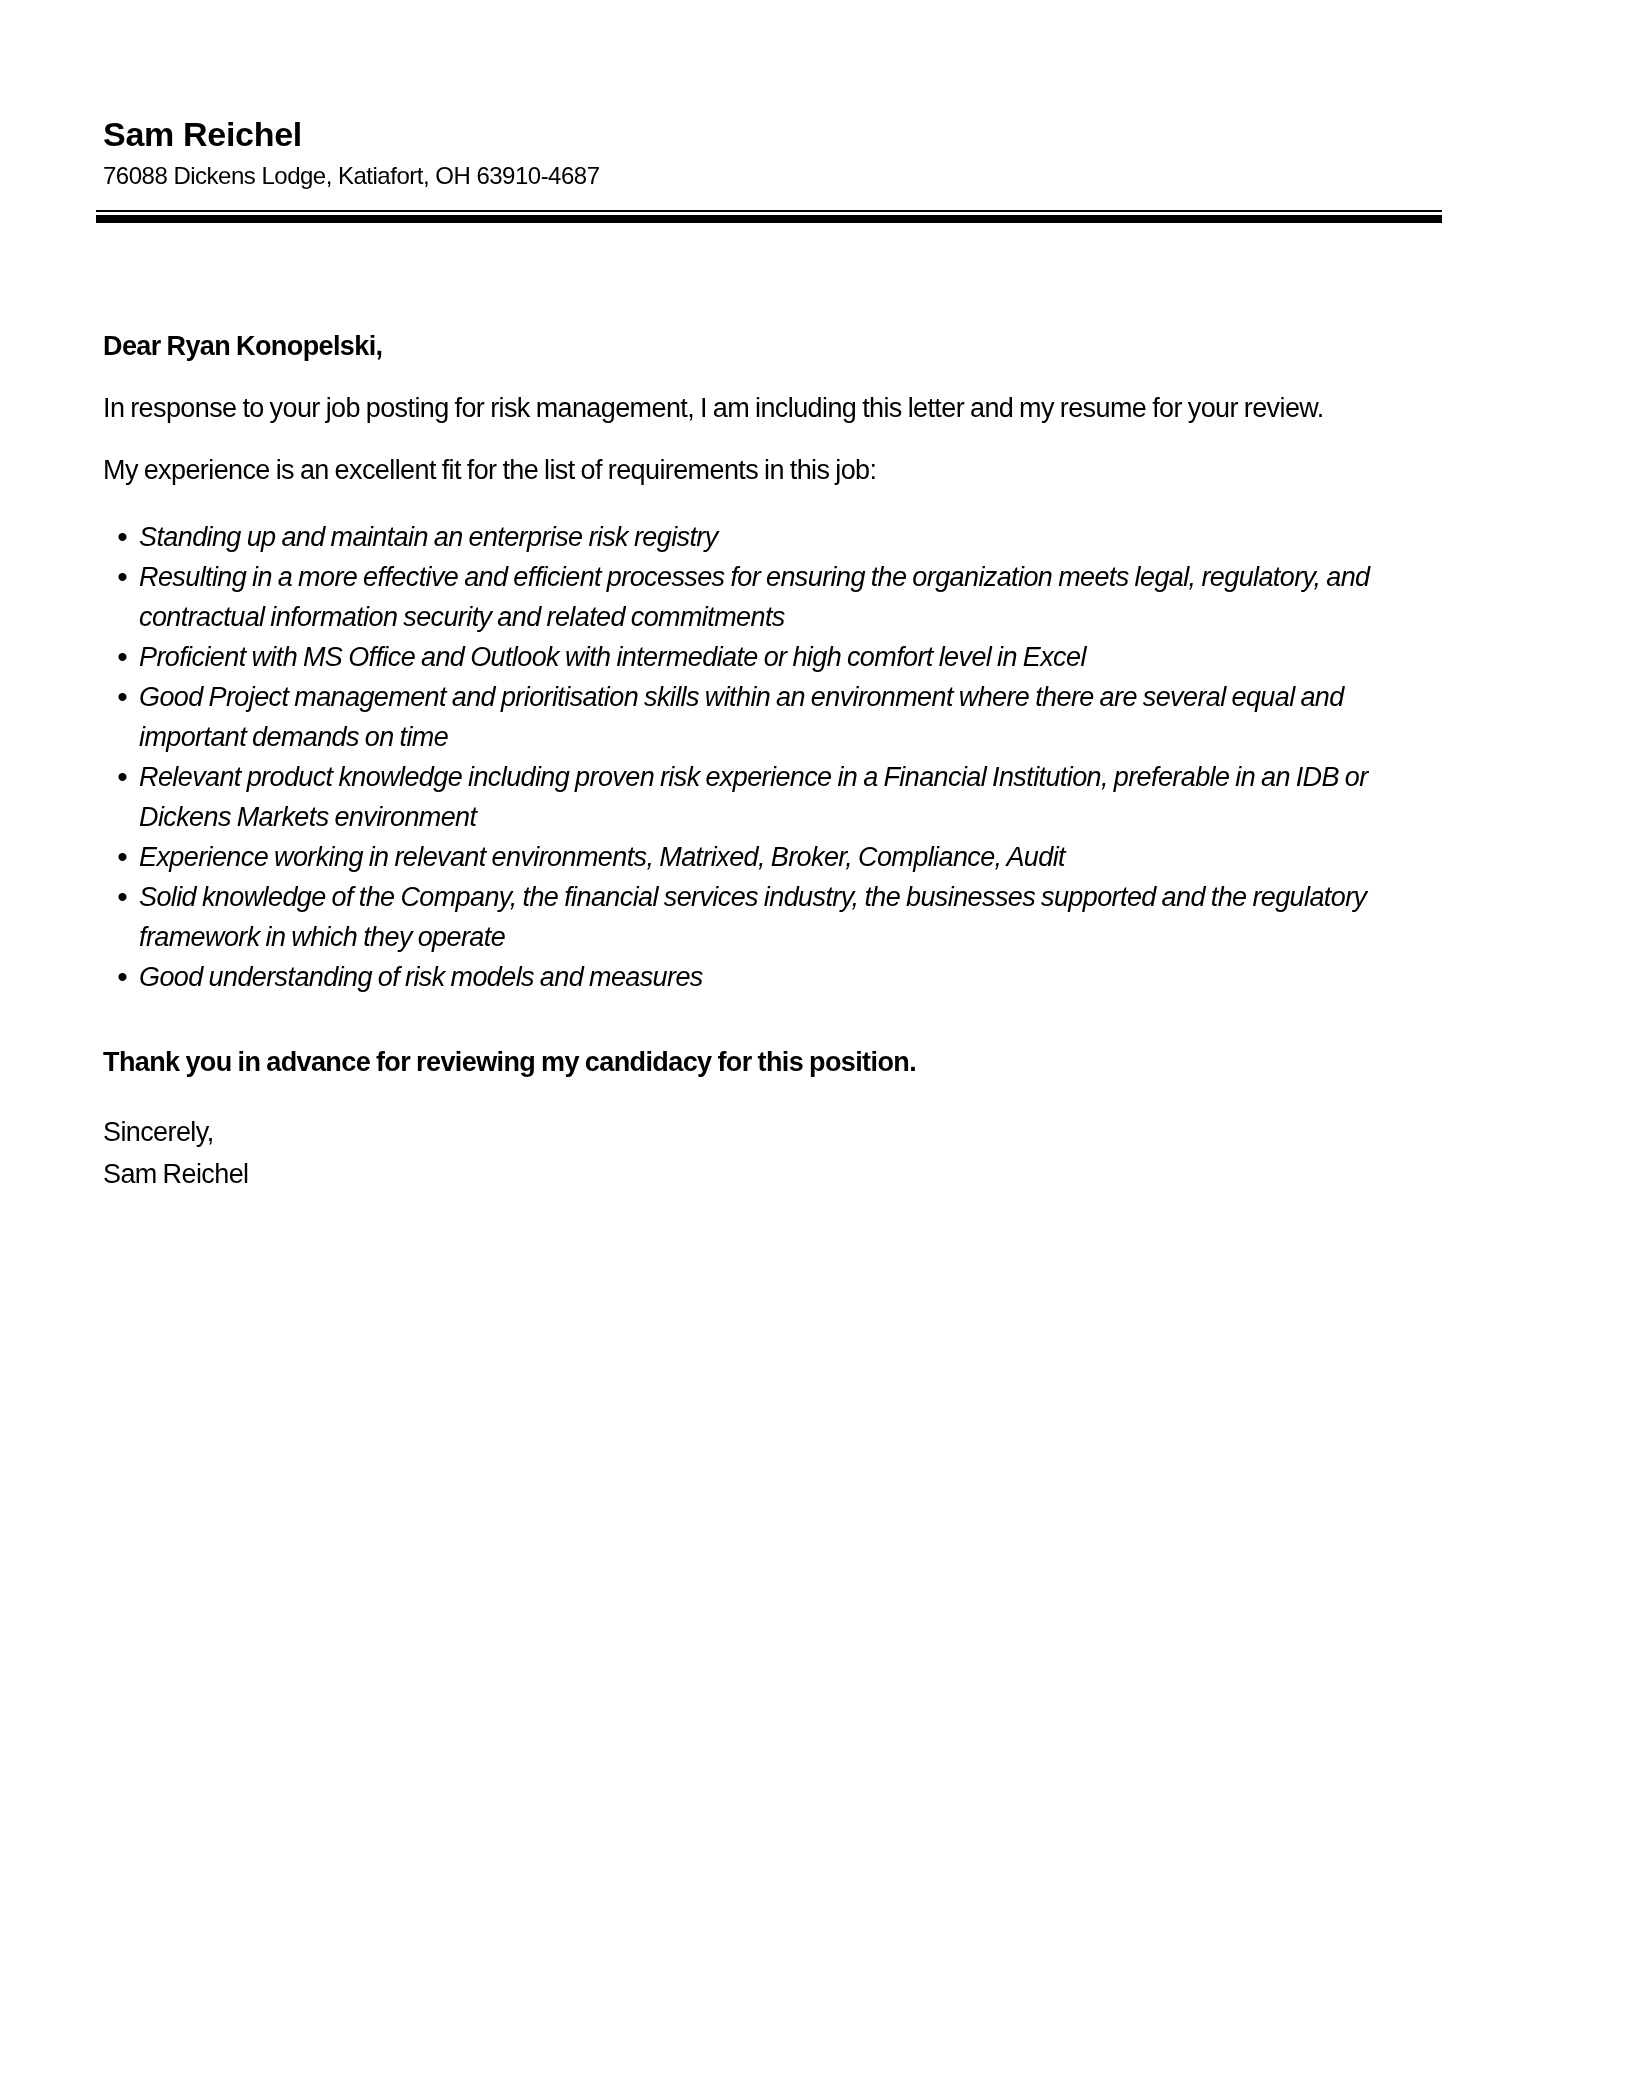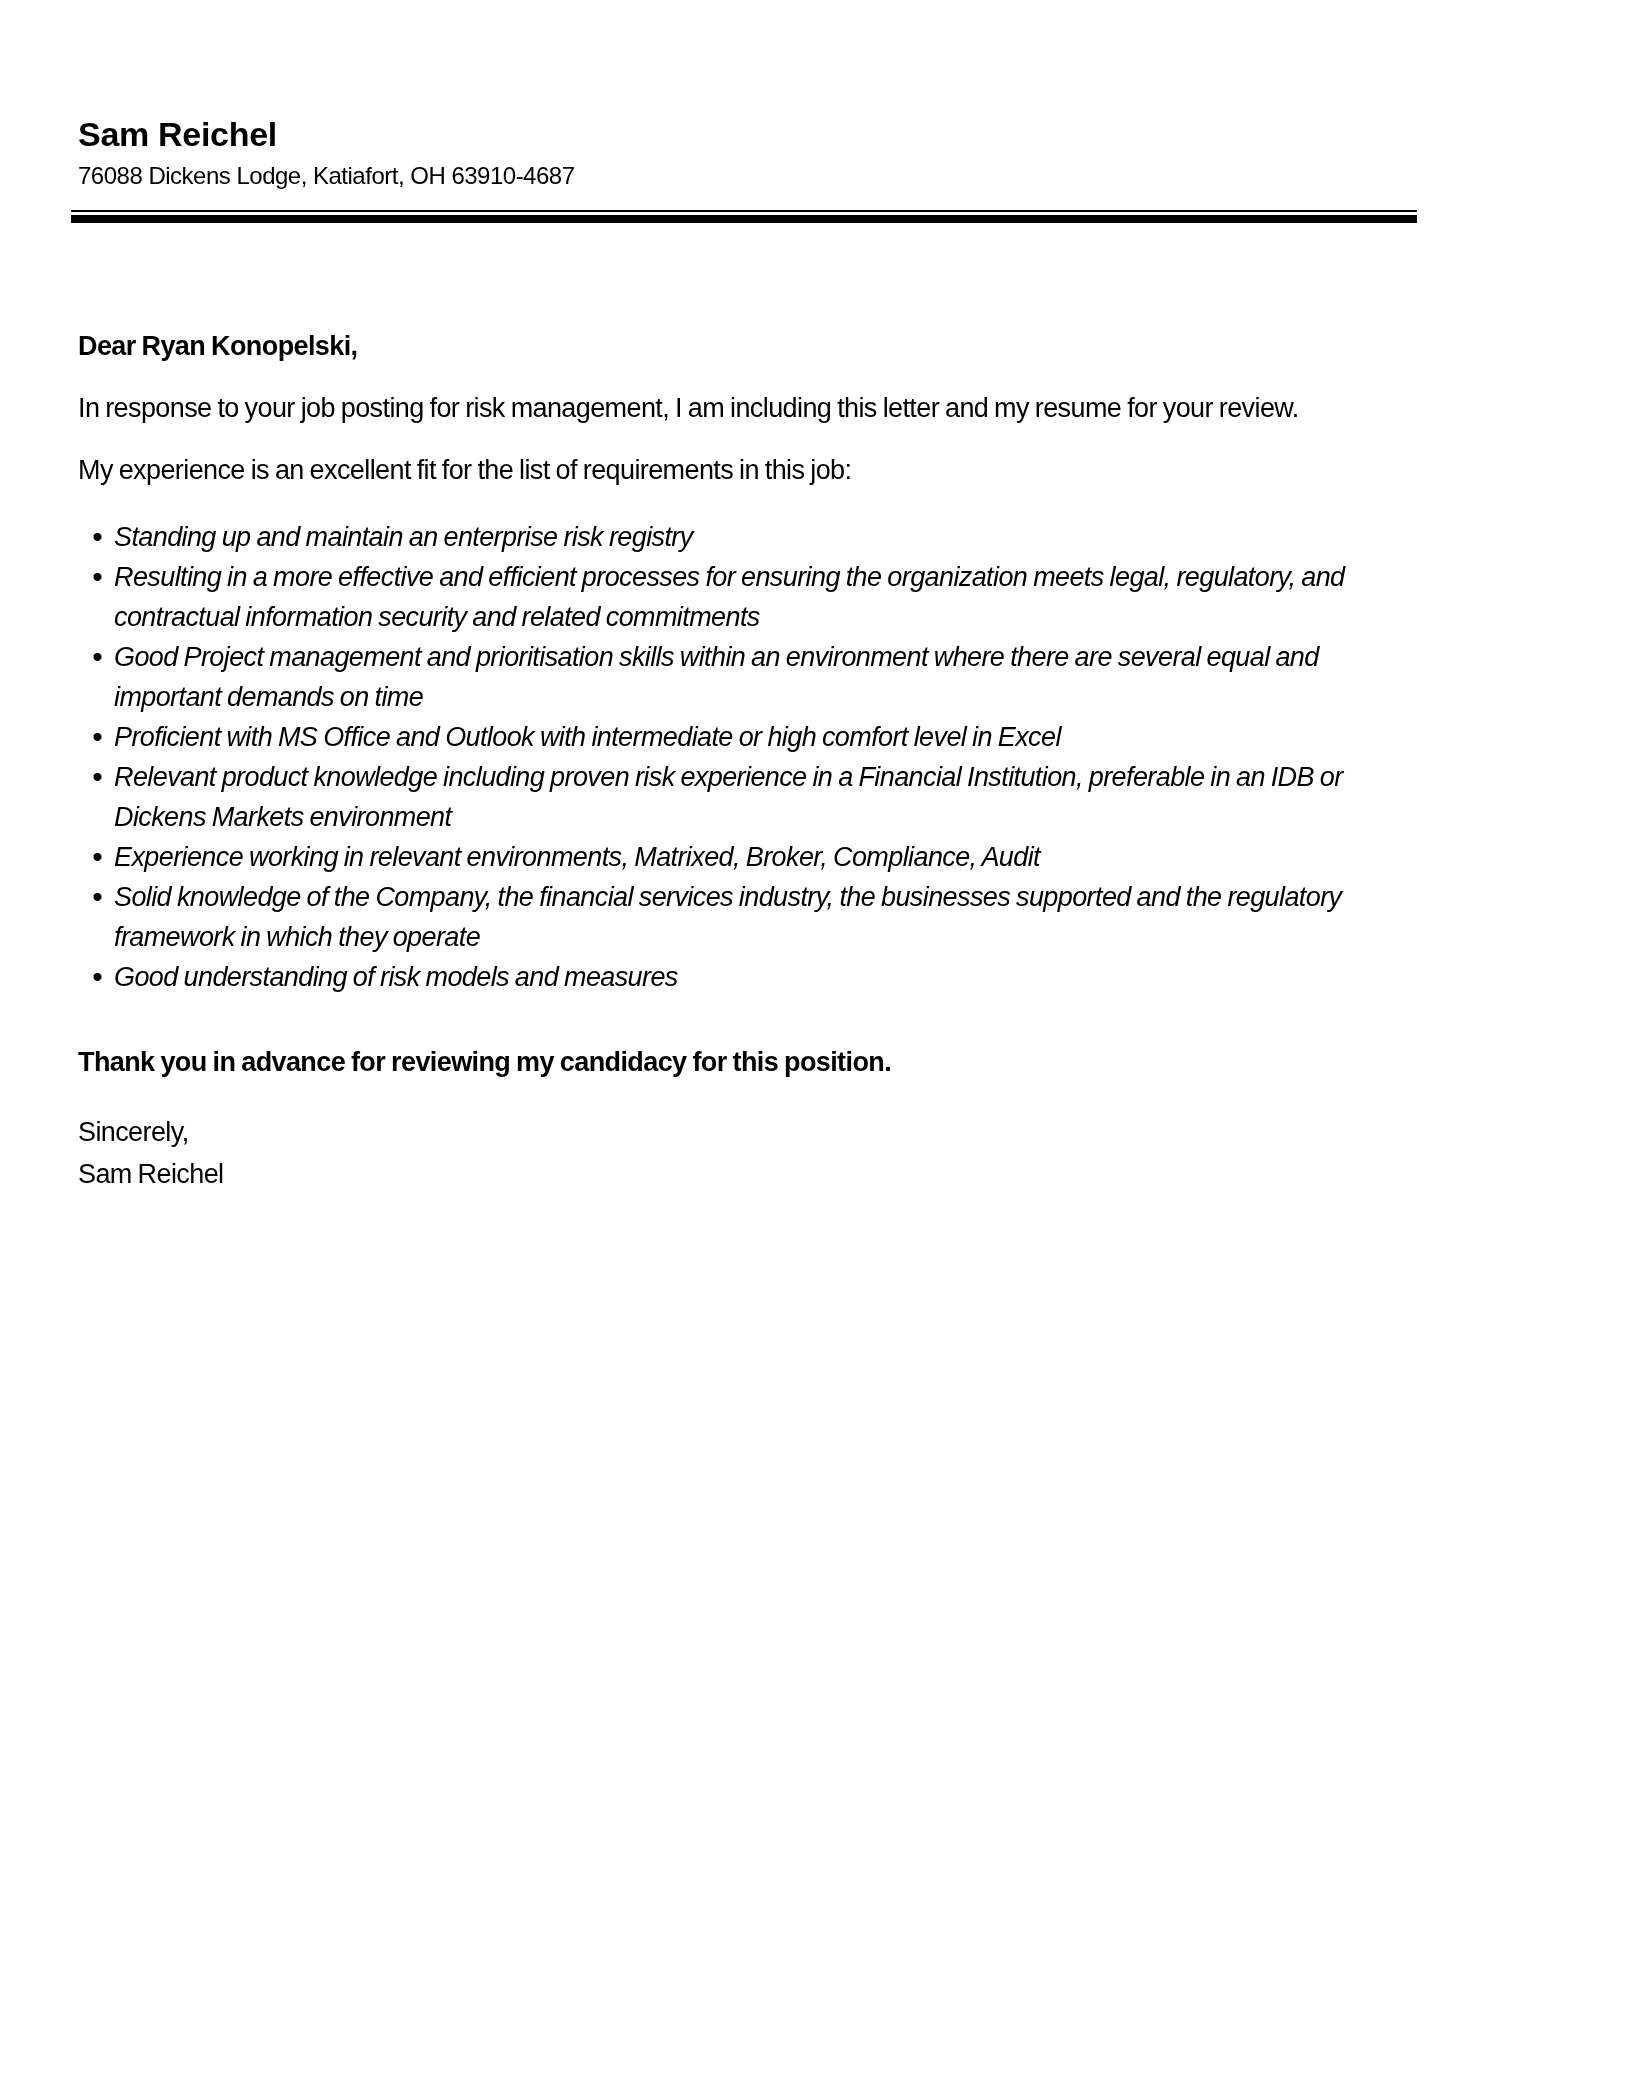--- a/index.html
+++ b/index.html
@@ -7,21 +7,21 @@
     padding: 0;
     background: #ffffff;
   }
   .page {
     position: relative;
     width: 1632px;
     height: 2098px;
     margin: 0 auto;
     background: #ffffff;
     box-sizing: border-box;
-    padding: 112px 142px 0 78px;
+    padding: 112px 142px 0 103px;
     font-family: "Liberation Sans", sans-serif;
     color: #000000;
     overflow: hidden;
   }
   
   .sender-name {
     margin: 0;
     font-size: 34px;
     font-weight: bold;
     line-height: 44px;
@@ -97,22 +97,22 @@
     <p class="bold">Dear Ryan Konopelski,</p>
 
     <p>In response to your job posting for risk management, I am including this letter and my resume for your review.</p>
 
 
     <p>My experience is an excellent fit for the list of requirements in this job:</p>
 
     <ul class="req-list">
       <li>Standing up and maintain an enterprise risk registry</li>
       <li>Resulting in a more effective and efficient processes for ensuring the organization meets legal, regulatory, and contractual information security and related commitments</li>
+      <li>Proficient with MS Office and Outlook with intermediate or high comfort level in Excel</li>
       <li>Good Project management and prioritisation skills within an environment where there are several equal and important demands on time</li>
-      <li>Proficient with MS Office and Outlook with intermediate or high comfort level in Excel</li>
       <li>Relevant product knowledge including proven risk experience in a Financial Institution, preferable in an IDB or Dickens Markets environment</li>
       <li>Experience working in relevant environments, Matrixed, Broker, Compliance, Audit</li>
       <li>Solid knowledge of the Company, the financial services industry, the businesses supported and the regulatory framework in which they operate</li>
       <li>Good understanding of risk models and measures</li>
     </ul>
 
     <p class="bold closing-emphasis">Thank you in advance for reviewing my candidacy for this position.</p>
 
     <p class="valediction">Sincerely,</p>
 

